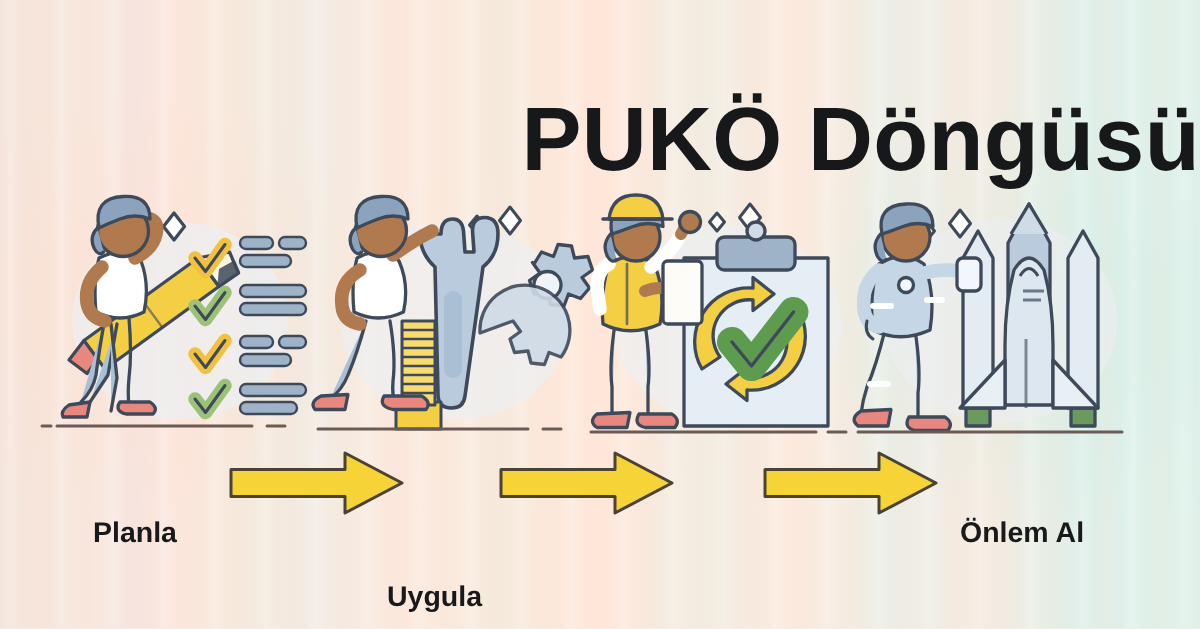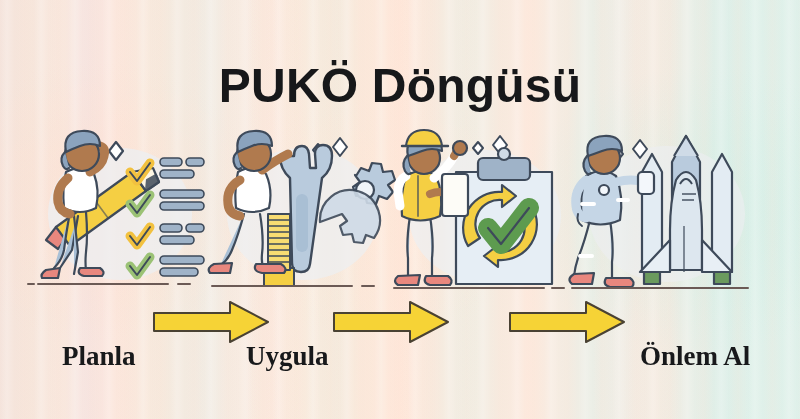--- a/index.html
+++ b/index.html
@@ -48,43 +48,43 @@
   .bg .soft{
     position:absolute;inset:0;
     background:
       radial-gradient(ellipse 240px 200px at 12% 48%, rgba(255,222,206,.45), rgba(255,222,206,0) 70%),
       radial-gradient(ellipse 220px 180px at 47% 52%, rgba(255,231,214,.40), rgba(255,231,214,0) 70%),
       radial-gradient(ellipse 260px 200px at 88% 50%, rgba(205,238,228,.45), rgba(205,238,228,0) 72%);
   }
 
   
   .title{
-    position:absolute;left:0;right:0;top:58px;text-align:center;
-    font-size:48px;font-weight:700;color:#17181a;letter-spacing:.2px;
+    position:absolute;left:0;right:0;top:58px;text-align:right;
+    font-size:60px;font-weight:700;color:#17181a;letter-spacing:.2px;
     font-family:"Liberation Sans","DejaVu Sans",sans-serif;
   }
 
   
   .panel{position:absolute;top:128px;width:190px;height:175px;}
   .p1{left:28px;} .p2{left:208px;} .p3{left:390px;} .p4{left:572px;}
   .panel svg{display:block;width:190px;height:175px;overflow:visible;}
 
   
   .arrow{position:absolute;top:300px;width:118px;height:44px;}
   .a1{left:152px;} .a2{left:332px;} .a3{left:508px;}
   .arrow svg{display:block;width:118px;height:44px;}
 
   
   .label{
     position:absolute;top:342px;height:28px;line-height:28px;
-    font-size:27px;font-weight:700;color:#18191b;white-space:nowrap;
-    font-family:Liberation Serif, serif;
+    font-size:19px;font-weight:700;color:#18191b;white-space:nowrap;
+    font-family:Liberation Sans, sans-serif;
     text-align:center;
   }
-  .l1{left:62px;} .l2{left:246px;} .l3{left:416px;} .l4{left:640px;}
+  .l1{left:62px;} .l2{left:258px;margin-top:43px;} .l3{left:416px;} .l4{left:640px;}
 </style>
 </head>
 <body>
 
 <div id="stage">
 
   <div class="bg">
     <div class="base"></div>
     <div class="tint-a"></div>
     <div class="tint-c"></div>

